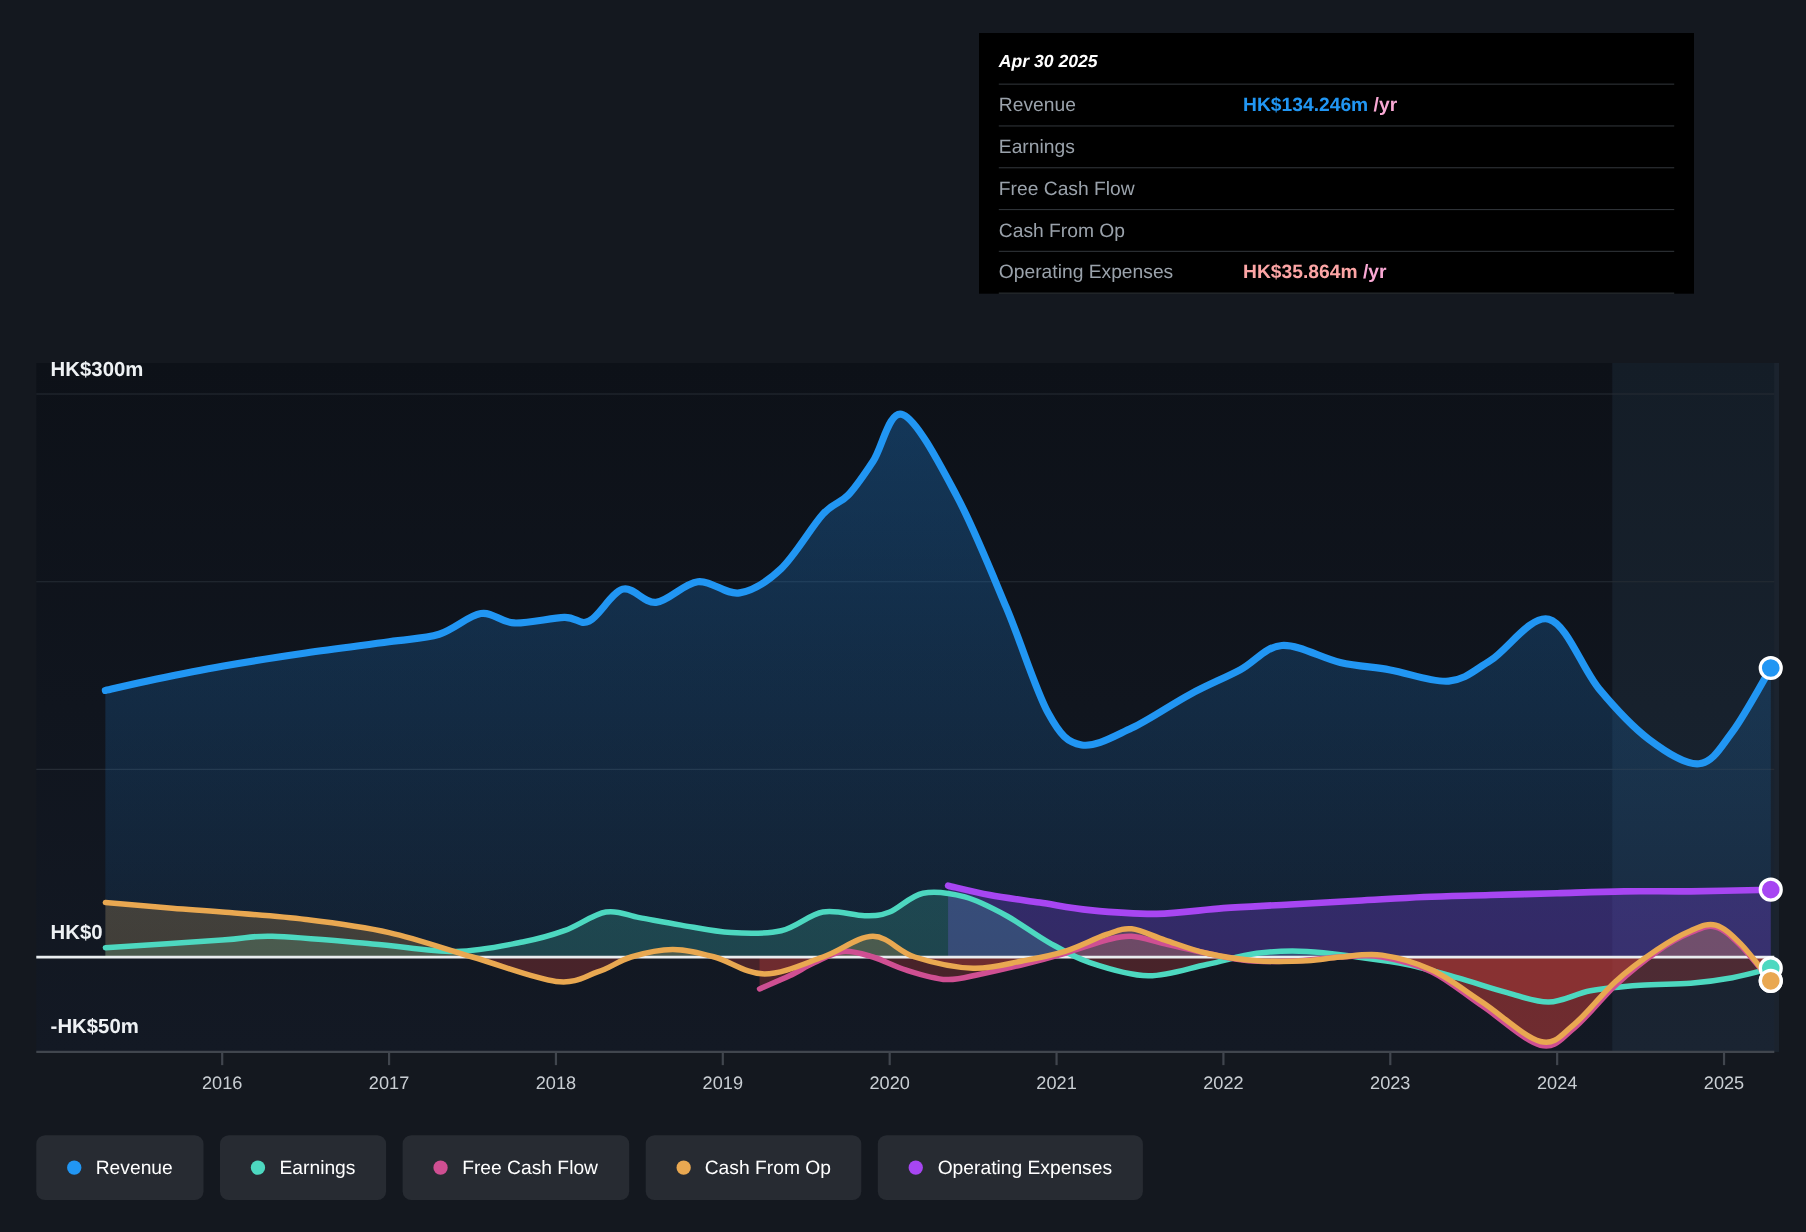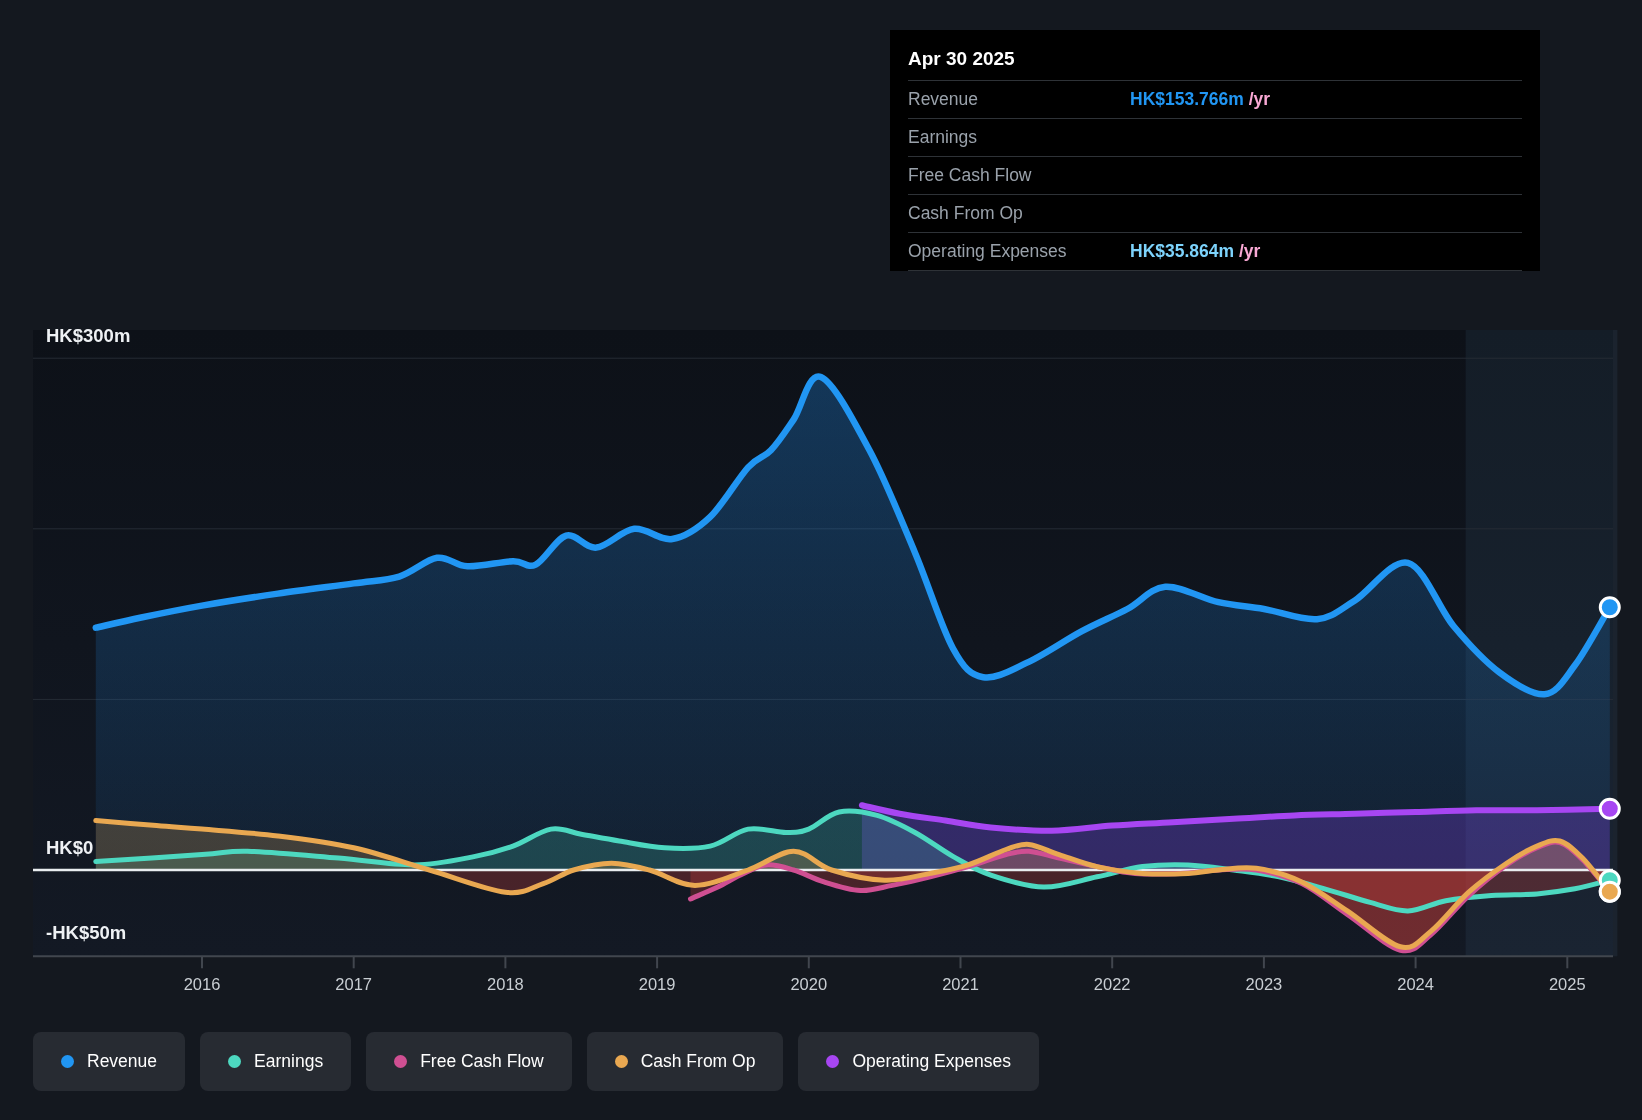--- a/index.html
+++ b/index.html
@@ -3,32 +3,32 @@
 <meta charset="utf-8">
 <style>
   html,body{margin:0;padding:0;background:#14181f;}
   .page{position:relative;width:1642px;height:1120px;background:#14181f;overflow:hidden;
         font-family:"Liberation Sans","DejaVu Sans",sans-serif;}
   
   #chart-svg{position:absolute;left:0;top:0;overflow:visible;}
   
   .tooltip{position:absolute;left:890px;top:30px;width:650px;box-sizing:border-box;
            background:#000;padding:10px 18px 0 18px;z-index:5;}
-  .t-title{color:#fff;font-size:19px;font-weight:bold;padding:8px 0 10px 0;}
+  .t-title{color:#fff;font-size:16px;font-weight:bold;padding:8px 0 10px 0;font-style:italic;}
   .t-body{border-bottom:1px solid #2e3237;}
   .t-row{display:grid;grid-template-columns:222px 1fr;align-items:start;
          border-top:1px solid #2e3237;padding:6px 0 7px 0;}
   .t-label{color:#9aa2ab;font-size:17.5px;line-height:24px;}
   .t-val{font-size:17.5px;font-weight:bold;line-height:24px;}
   .t-suffix{color:#f9a8d4;font-weight:bold;}
   .t-extra{margin-top:2px;}
   .t-extra .t-extra-text{color:#9aa2ab;font-weight:bold;}
   .val-revenue{color:#2196f3;}
   .val-neg{color:#ef5350;}
-  .val-opex{color:#7dd3fc;}
+  .val-opex{color:#fca5a5;}
   
   .legend{position:absolute;left:33px;top:1032px;display:flex;gap:15px;}
   .pill{display:flex;align-items:center;gap:13px;height:59px;padding:0 28px;
         background:#272b32;border-radius:8px;cursor:pointer;}
   .pill .dot{width:13px;height:13px;border-radius:50%;flex:none;}
   .pill .pill-label{color:#fff;font-size:17.5px;white-space:nowrap;}
 </style>
 </head>
 <body>
 
@@ -100,21 +100,21 @@
       <text x="1263.8999999999999" y="990" fill="#c9ced3" font-size="16.5" text-anchor="middle">2023</text>
       <text x="1415.6" y="990" fill="#c9ced3" font-size="16.5" text-anchor="middle">2024</text>
       <text x="1567.3" y="990" fill="#c9ced3" font-size="16.5" text-anchor="middle">2025</text>
     </svg>
 
   <div class="tooltip">
     <div class="t-title">Apr 30 2025</div>
     <div class="t-body">
       <div class="t-row">
         <span class="t-label">Revenue</span>
-        <span class="t-val"><span class="val-revenue">HK$153.766m</span> <span class="t-suffix">/yr</span></span>
+        <span class="t-val"><span class="val-revenue">HK$134.246m</span> <span class="t-suffix">/yr</span></span>
       </div>
       <div class="t-row">
         <span class="t-label">Earnings</span>
       </div>
       <div class="t-row">
         <span class="t-label">Free Cash Flow</span>
       </div>
       <div class="t-row">
         <span class="t-label">Cash From Op</span>
       </div>

